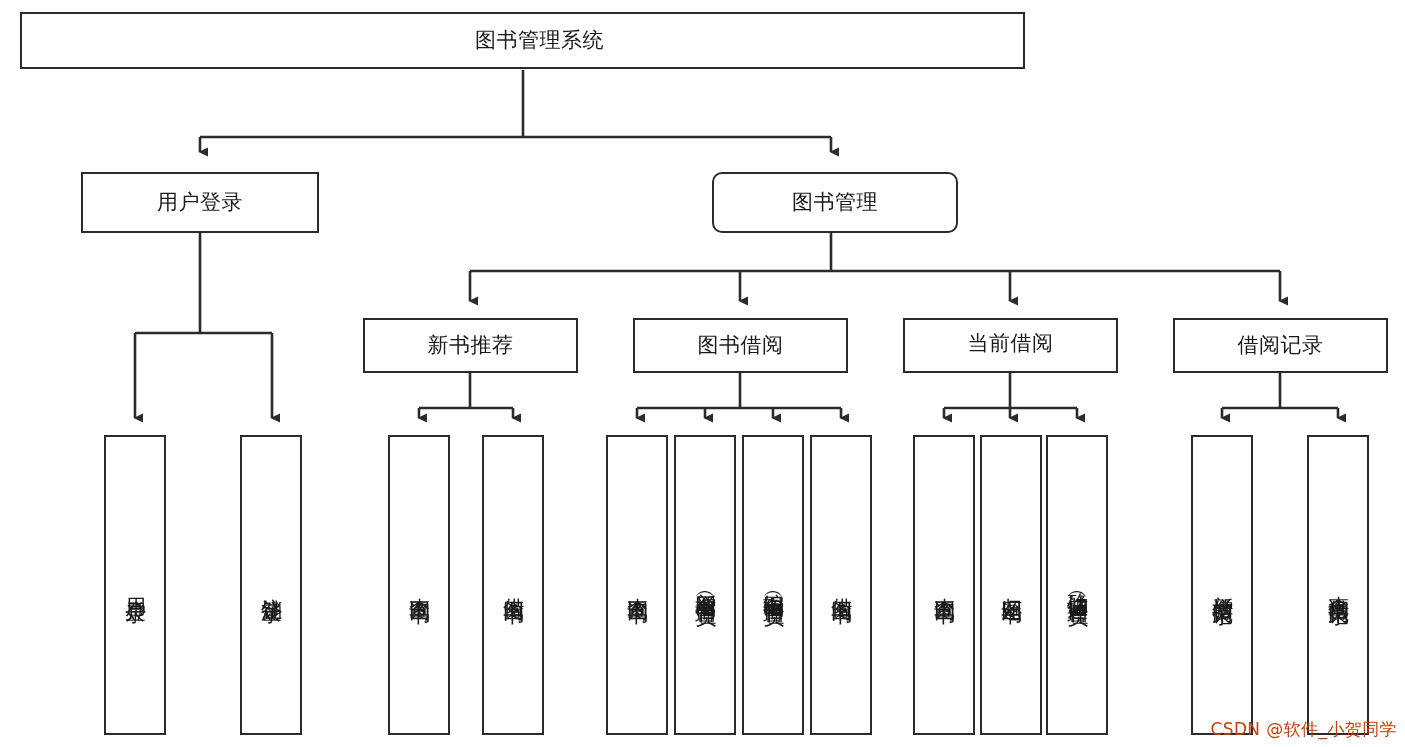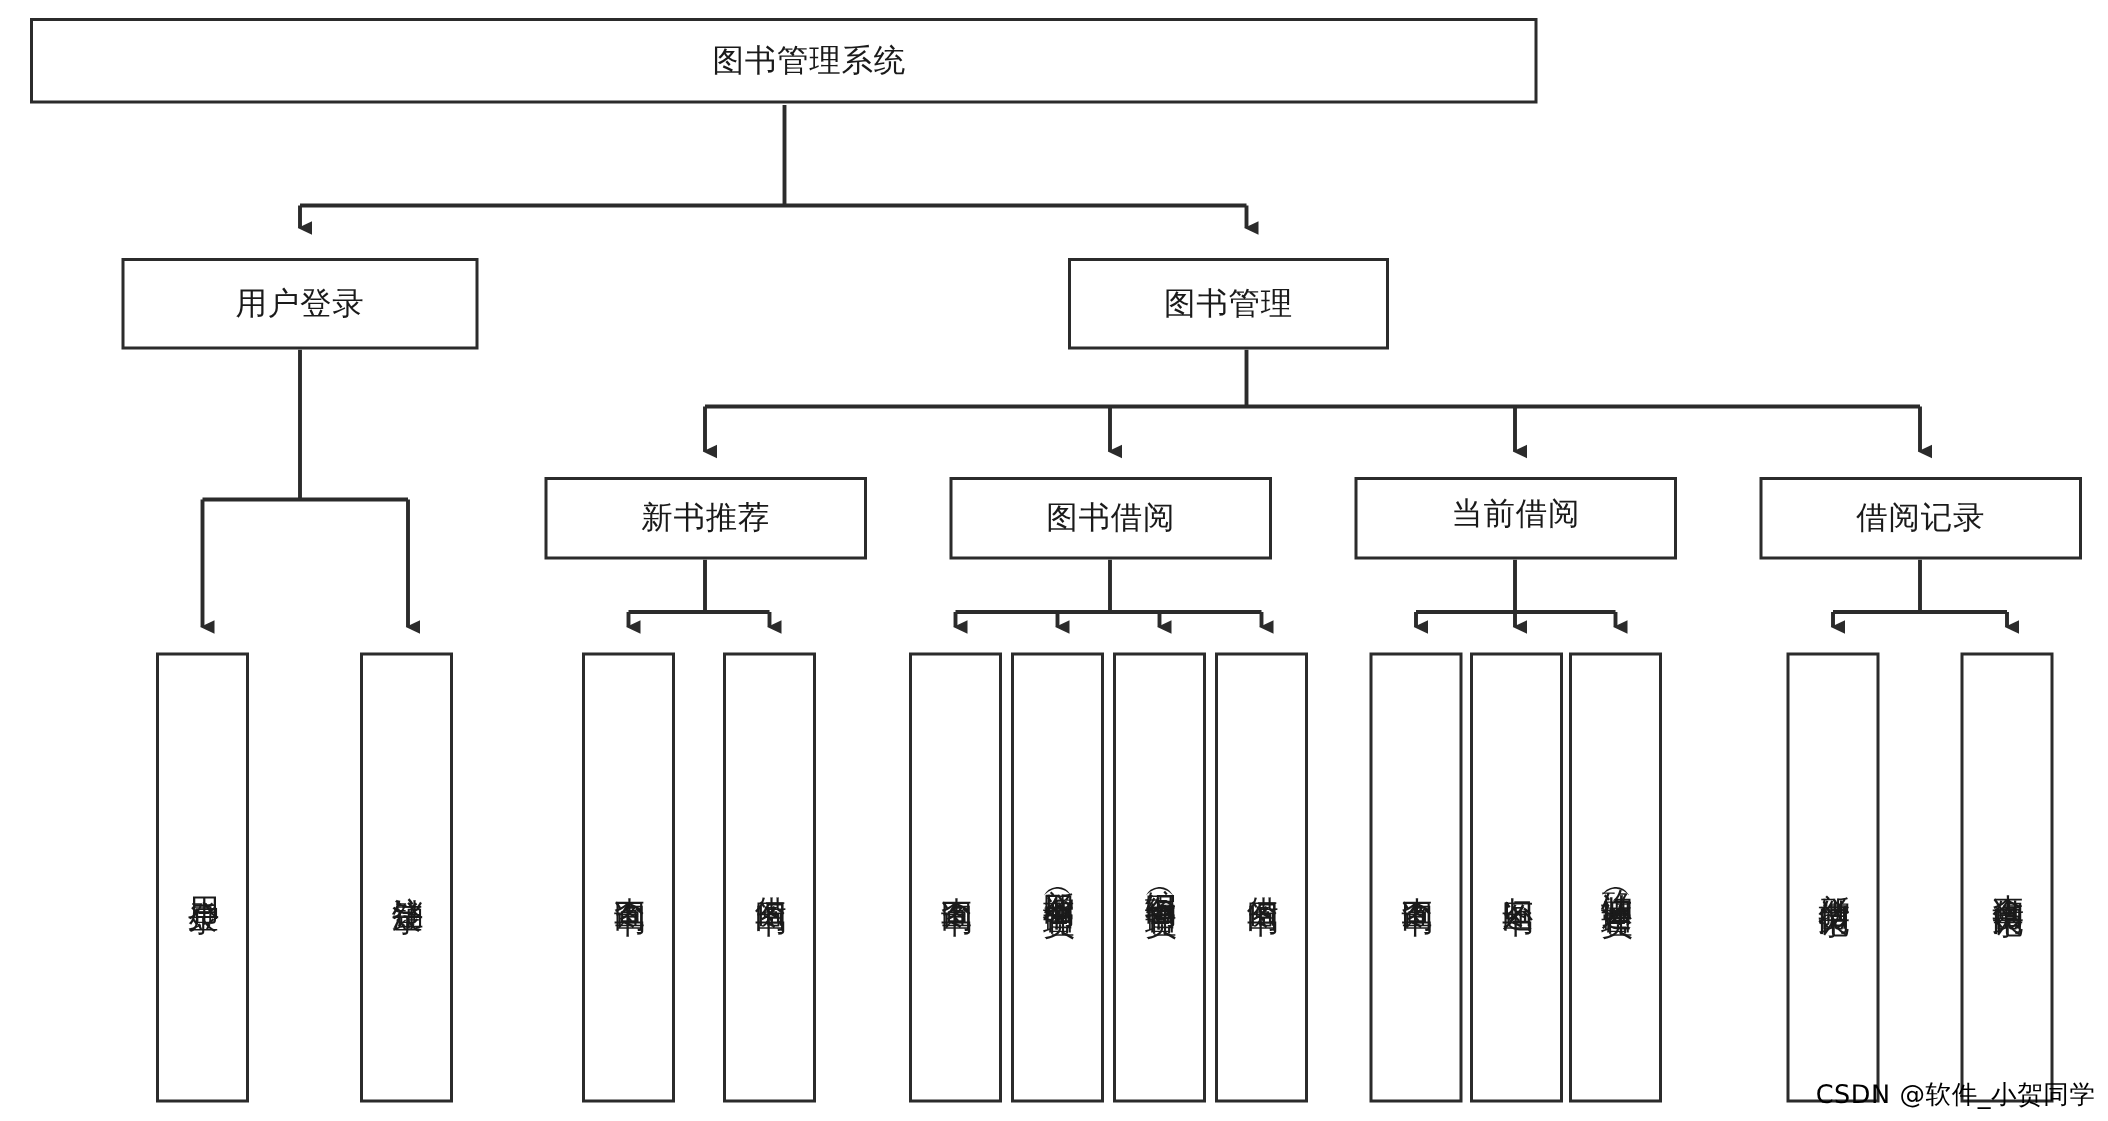--- a/index.html
+++ b/index.html
@@ -59,21 +59,21 @@
     font-size: 21px;
     line-height: 1.12;
     letter-spacing: 2px;
     max-height: 258px;
   }
   #watermark {
     position: absolute;
     right: 8px;
     bottom: 6px;
     font-size: 17px;
-    color: #000000;
+    color: #c2410c;
     letter-spacing: 0.4px;
     white-space: nowrap;
     pointer-events: none;
   }
 </style>
 </head>
 <body>
 
 <div id="diagram-root">
 
@@ -129,21 +129,21 @@
   </svg>
 
   <div class="node root horizontal" style="left:20px; top:12px; width:1005px; height:57px;">
     <span class="node-label">图书管理系统</span>
   </div>
 
   <div class="node horizontal" style="left:81px; top:172px; width:238px; height:61px;">
     <span class="node-label">用户登录</span>
   </div>
 
-  <div class="node horizontal" style="left:712px; top:172px; width:214px; height:61px;">
+  <div class="node horizontal" style="left:712px; top:172px; width:246px; height:61px;border-radius:10px;">
     <span class="node-label">图书管理</span>
   </div>
 
   <div class="node horizontal" style="left:363px; top:318px; width:215px; height:55px;">
     <span class="node-label">新书推荐</span>
   </div>
 
   <div class="node horizontal" style="left:633px; top:318px; width:215px; height:55px;">
     <span class="node-label">图书借阅</span>
   </div>

